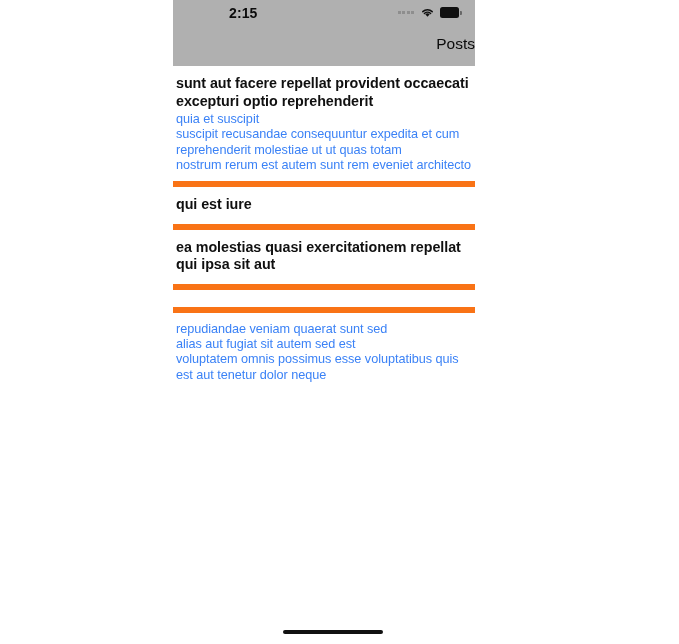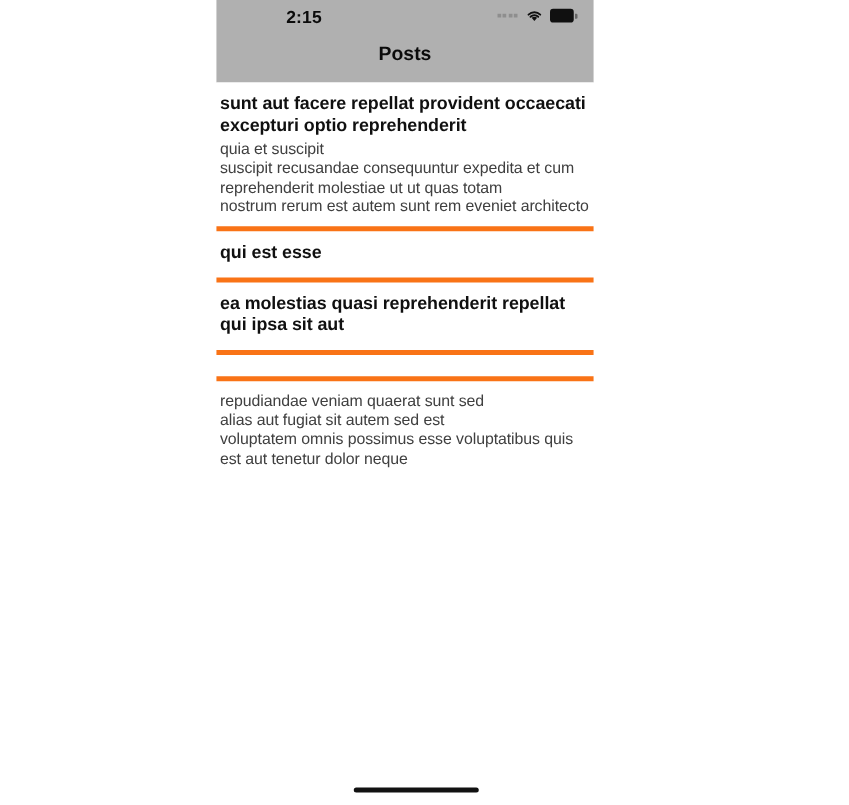--- a/index.html
+++ b/index.html
@@ -111,56 +111,56 @@
 
   #nav-bar {
     position: relative;
     height: 38px;
   }
   #nav-title {
     position: absolute;
     left: 0;
     right: 0;
     top: 7px;
-    text-align: center;
+    text-align: right;
     font-size: 15.5px;
-    font-weight: bold;
+    font-weight: normal;
     color: #0b0b0b;
   }
 
   
   #post-list {
     position: absolute;
     left: 0;
     top: 66px;
     width: 302px;
     bottom: 0;
     background: #ffffff;
   }
 
   .post-row {
     position: relative;
     padding: 9px 3px 8px 3px;
-    border-bottom: 4px solid #f97316;
+    border-bottom: 6px solid #f97316;
   }
   .post-row:last-child {
     border-bottom: none;
   }
 
   .post-title {
     font-size: 14.3px;
     font-weight: bold;
     color: #101010;
     line-height: 17.5px;
     letter-spacing: -0.05px;
     margin: 0 0 2px 0;
   }
   .post-body {
     font-size: 12.7px;
-    color: #404040;
+    color: #3b82f6;
     line-height: 15.3px;
     letter-spacing: -0.05px;
     margin: 0;
     white-space: pre-line;
   }
 
   
   #home-indicator {
     position: absolute;
     left: 110px;
@@ -213,25 +213,25 @@
 
       <div class="post-row">
         <div class="post-title">sunt aut facere repellat provident occaecati excepturi optio reprehenderit</div>
         <div class="post-body">quia et suscipit
 suscipit recusandae consequuntur expedita et cum
 reprehenderit molestiae ut ut quas totam
 nostrum rerum est autem sunt rem eveniet architecto</div>
       </div>
 
       <div class="post-row">
-        <div class="post-title">qui est esse</div>
-      </div>
-
-      <div class="post-row">
-        <div class="post-title">ea molestias quasi reprehenderit repellat qui ipsa sit aut</div>
+        <div class="post-title">qui est iure</div>
+      </div>
+
+      <div class="post-row">
+        <div class="post-title">ea molestias quasi exercitationem repellat qui ipsa sit aut</div>
       </div>
 
       <div class="post-row">
       </div>
 
       <div class="post-row">
         <div class="post-body">repudiandae veniam quaerat sunt sed
 alias aut fugiat sit autem sed est
 voluptatem omnis possimus esse voluptatibus quis
 est aut tenetur dolor neque</div>

